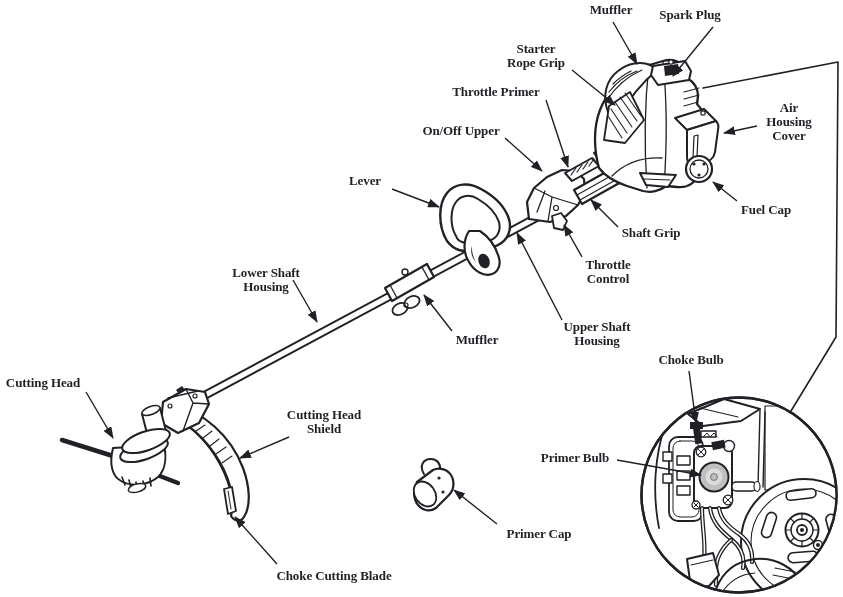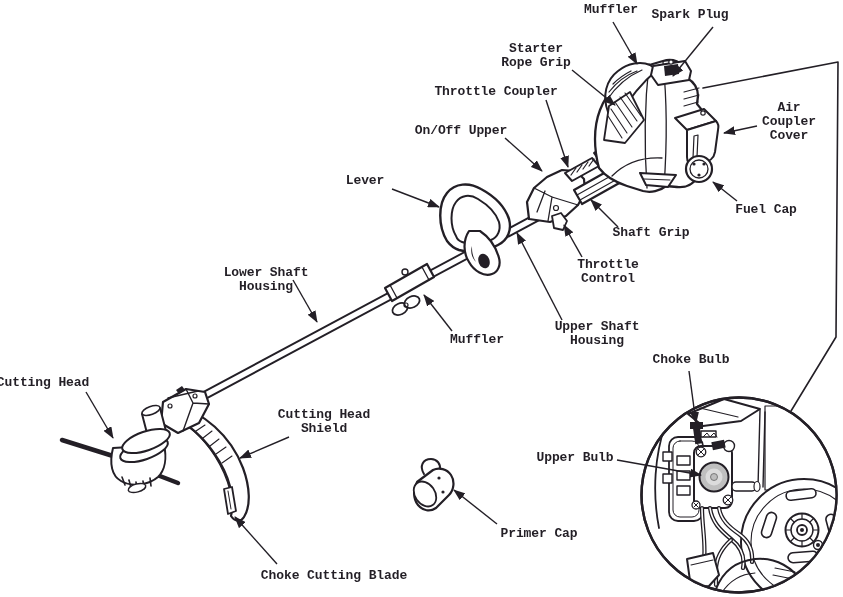--- a/index.html
+++ b/index.html
@@ -1,17 +1,17 @@
 <!DOCTYPE html>
 <html style="--ink: #231f26; --paper: #ffffff; --bulb-gray: #bfbfbf;"><head>
 <meta charset="utf-8">
 <style>
   html,body{margin:0;padding:0;background:#fff;}
   .stage{position:relative;width:843px;height:595px;background:var(--paper,#ffffff);
-         font-family:Liberation Mono, monospace;overflow:hidden;}
+         font-family:Liberation Serif, serif;overflow:hidden;}
   svg.art{position:absolute;left:0;top:0;}
   .lbl{position:absolute;transform:translate(-50%,-50%);color:var(--ink,#231f26);
        font-weight:700;font-size:13px;line-height:1.08;letter-spacing:-.1px;
        text-align:center;white-space:pre-line;user-select:none;}
   
   .w{fill:#fff;stroke:var(--ink,#231f26);stroke-linejoin:round;stroke-linecap:round;}
   .n{fill:none;stroke:var(--ink,#231f26);stroke-linejoin:round;stroke-linecap:round;}
   .k{fill:var(--ink,#231f26);stroke:none;}
   .ld{stroke:var(--ink,#231f26);stroke-width:1.4;fill:none;marker-end:url(#ah);}
   .tube-core{stroke:#fff;}
@@ -264,35 +264,35 @@
     <line class="ld" x1="289" y1="437" x2="240" y2="458"></line>
     <line class="ld" x1="497" y1="524" x2="454" y2="490"></line>
     <line class="ld" x1="277" y1="564" x2="235" y2="517"></line>
   </g>
 </svg>
 
 <div class="lbl" style="left:611px;top:10px">Muffler</div>
 <div class="lbl" style="left:690px;top:15px">Spark Plug</div>
 <div class="lbl" style="left:536px;top:56px">Starter
 Rope Grip</div>
-<div class="lbl" style="left:496px;top:92px">Throttle Coupler</div>
+<div class="lbl" style="left:496px;top:92px">Throttle Primer</div>
 <div class="lbl" style="left:461px;top:131px">On/Off Upper</div>
 <div class="lbl" style="left:365px;top:181px">Lever</div>
-<div class="lbl" style="left:789px;top:122px">Air Coupler
+<div class="lbl" style="left:789px;top:122px">Air Housing
 Cover</div>
 <div class="lbl" style="left:766px;top:210px">Fuel Cap</div>
 <div class="lbl" style="left:651px;top:233px">Shaft Grip</div>
 <div class="lbl" style="left:608px;top:272px">Throttle
 Control</div>
 <div class="lbl" style="left:266px;top:280px">Lower Shaft
 Housing</div>
 <div class="lbl" style="left:477px;top:340px">Muffler</div>
 <div class="lbl" style="left:597px;top:334px">Upper Shaft
 Housing</div>
 <div class="lbl" style="left:691px;top:360px">Choke Bulb</div>
-<div class="lbl" style="left:575px;top:458px">Upper Bulb</div>
+<div class="lbl" style="left:575px;top:458px">Primer Bulb</div>
 <div class="lbl" style="left:43px;top:383px">Cutting Head</div>
 <div class="lbl" style="left:324px;top:422px">Cutting Head
 Shield</div>
 <div class="lbl" style="left:539px;top:534px">Primer Cap</div>
 <div class="lbl" style="left:334px;top:576px">Choke Cutting Blade</div>
 
 </div>
 
 </body></html>

